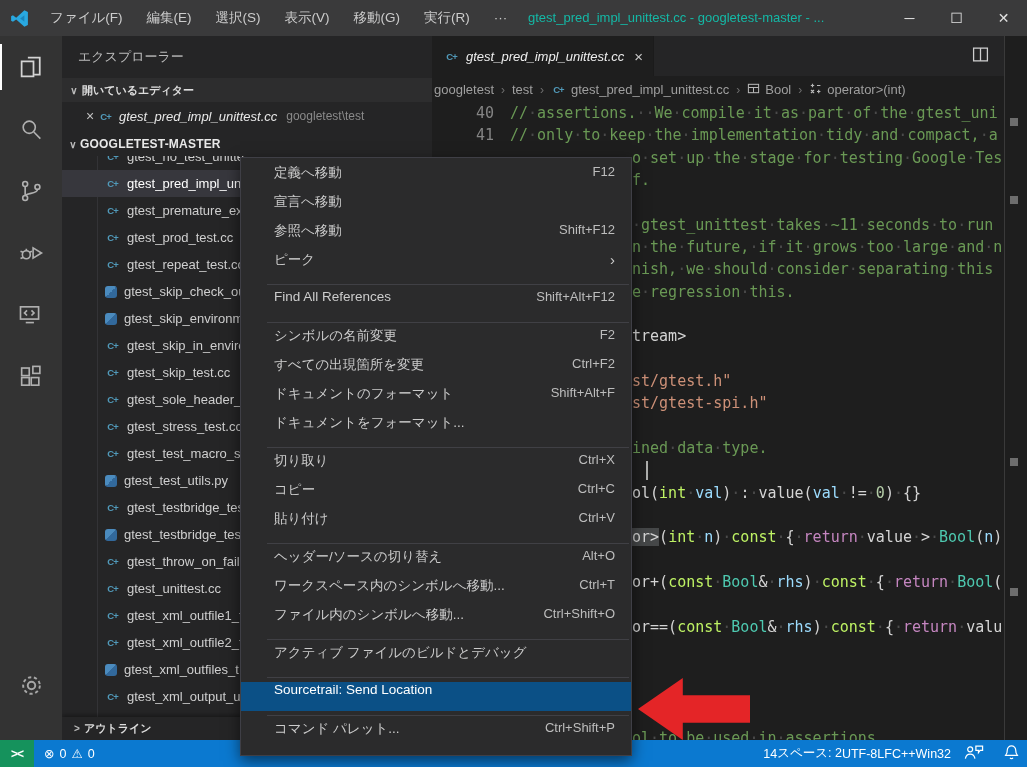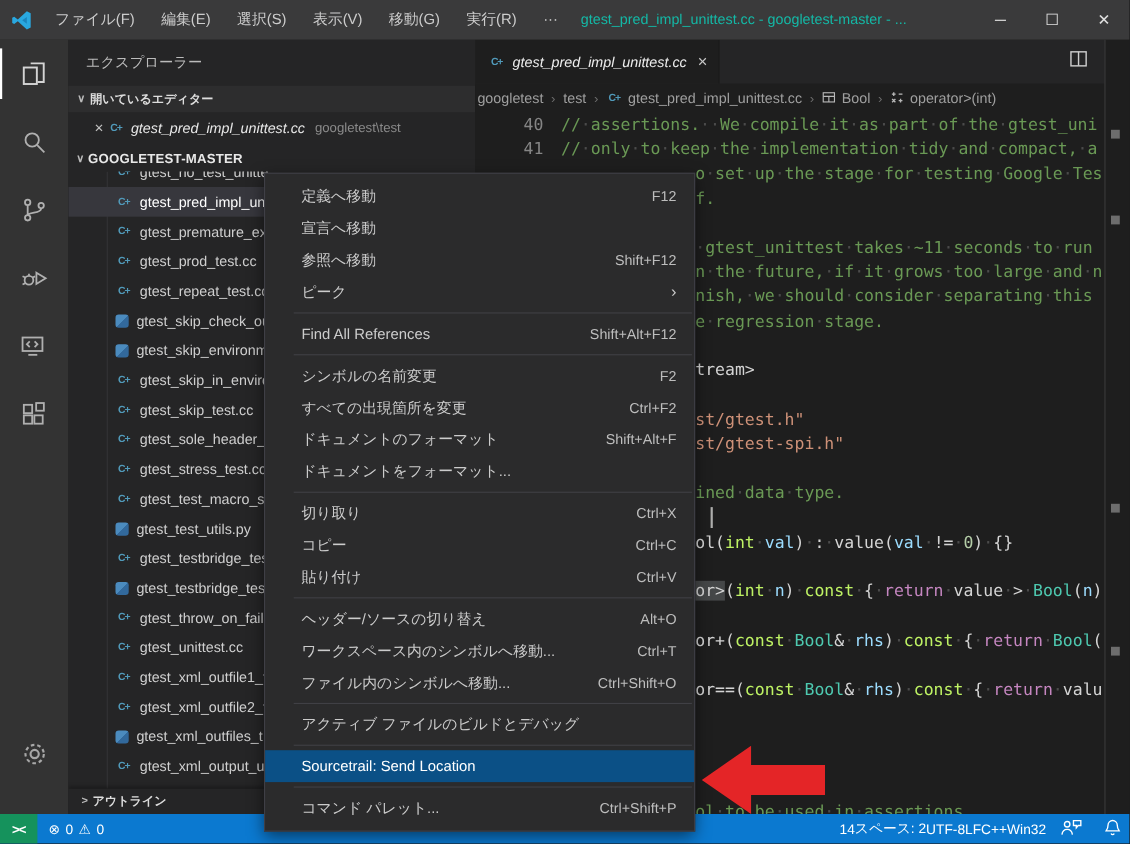--- a/index.html
+++ b/index.html
@@ -55,21 +55,21 @@
   .c-comment{color:#6a9955;} .c-plain{color:#d4d4d4;} .c-str{color:#ce9178;}
   .c-kw{color:#bef264;} .c-ctrl{color:#c586c0;} .c-type{color:#4ec9b0;}
   .c-var{color:#9cdcfe;} .c-num{color:#b5cea8;}
   .c-hl{color:#d4d4d4;background:rgba(99,102,103,.58);}
   .wsd{color:rgba(150,150,150,.38);}
   #cursor{position:absolute;left:214px;top:425px;width:2px;height:19px;background:#aeafad;}
   #minimap{position:absolute;right:0;top:0;width:22px;height:704px;background:#1e1e1e;border-left:1px solid #3a3a3a;}
   .mm-mark{position:absolute;left:5px;width:8px;height:8px;background:#6d6d6d;}
   
   #ctxmenu{position:absolute;left:240px;top:157px;width:392px;background:#2b2b2c;border:1px solid #3f3f46;box-shadow:0 5px 14px rgba(0,0,0,.55);box-sizing:border-box;padding:6px 0;z-index:70;}
-  .ctx-item{height:29px;display:flex;align-items:center;padding:0 16px 0 33px;font-size:13.5px;color:#cccccc;}
+  .ctx-item{height:29px;display:flex;padding:0 16px 0 33px;font-size:13.5px;color:#cccccc;}
   .ctx-item .lbl{flex:1;white-space:nowrap;}
   .ctx-item .sc{color:#bdbdbd;font-size:13px;}
   .ctx-item .sub{color:#cccccc;font-size:15px;}
   .ctx-item.selected{color:#ffffff;}
   .ctx-sep{height:1px;background:#404045;margin:4px 2px 4px 26px;}
   
   #red-arrow{position:absolute;left:638px;top:678px;width:112px;height:62px;z-index:80;
     clip-path:polygon(0% 50%,40% 0%,40% 28%,100% 28%,100% 72%,40% 72%,40% 100%);}
   
   #statusbar{position:absolute;left:0;top:740px;width:1027px;height:27px;display:flex;align-items:center;font-size:12.5px;color:#ffffff;z-index:60;}
@@ -271,21 +271,21 @@
         <div class="line-num" style="top: 66px; left: 28px;">40</div>
         <div class="code-line" style="top: 66px; left: 78px;"><span class="c-comment">//</span><span class="wsd">·</span><span class="c-comment">assertions.</span><span class="wsd">·</span><span class="wsd">·</span><span class="c-comment">We</span><span class="wsd">·</span><span class="c-comment">compile</span><span class="wsd">·</span><span class="c-comment">it</span><span class="wsd">·</span><span class="c-comment">as</span><span class="wsd">·</span><span class="c-comment">part</span><span class="wsd">·</span><span class="c-comment">of</span><span class="wsd">·</span><span class="c-comment">the</span><span class="wsd">·</span><span class="c-comment">gtest_uni</span></div>
         <div class="line-num" style="top: 88px; left: 28px;">41</div>
         <div class="code-line" style="top: 88px; left: 78px;"><span class="c-comment">//</span><span class="wsd">·</span><span class="c-comment">only</span><span class="wsd">·</span><span class="c-comment">to</span><span class="wsd">·</span><span class="c-comment">keep</span><span class="wsd">·</span><span class="c-comment">the</span><span class="wsd">·</span><span class="c-comment">implementation</span><span class="wsd">·</span><span class="c-comment">tidy</span><span class="wsd">·</span><span class="c-comment">and</span><span class="wsd">·</span><span class="c-comment">compact,</span><span class="wsd">·</span><span class="c-comment">a</span></div>
         <div class="code-line" style="top: 111px; left: 200px;"><span class="c-comment">o</span><span class="wsd">·</span><span class="c-comment">set</span><span class="wsd">·</span><span class="c-comment">up</span><span class="wsd">·</span><span class="c-comment">the</span><span class="wsd">·</span><span class="c-comment">stage</span><span class="wsd">·</span><span class="c-comment">for</span><span class="wsd">·</span><span class="c-comment">testing</span><span class="wsd">·</span><span class="c-comment">Google</span><span class="wsd">·</span><span class="c-comment">Tes</span></div>
         <div class="code-line" style="top: 133px; left: 200px;"><span class="c-comment">f.</span></div>
         <div class="code-line" style="top: 155px; left: 200px;"></div>
         <div class="code-line" style="top: 178px; left: 200px;"><span class="wsd">·</span><span class="c-comment">gtest_unittest</span><span class="wsd">·</span><span class="c-comment">takes</span><span class="wsd">·</span><span class="c-comment">~11</span><span class="wsd">·</span><span class="c-comment">seconds</span><span class="wsd">·</span><span class="c-comment">to</span><span class="wsd">·</span><span class="c-comment">run</span></div>
         <div class="code-line" style="top: 200px; left: 200px;"><span class="c-comment">n</span><span class="wsd">·</span><span class="c-comment">the</span><span class="wsd">·</span><span class="c-comment">future,</span><span class="wsd">·</span><span class="c-comment">if</span><span class="wsd">·</span><span class="c-comment">it</span><span class="wsd">·</span><span class="c-comment">grows</span><span class="wsd">·</span><span class="c-comment">too</span><span class="wsd">·</span><span class="c-comment">large</span><span class="wsd">·</span><span class="c-comment">and</span><span class="wsd">·</span><span class="c-comment">n</span></div>
         <div class="code-line" style="top: 222px; left: 200px;"><span class="c-comment">nish,</span><span class="wsd">·</span><span class="c-comment">we</span><span class="wsd">·</span><span class="c-comment">should</span><span class="wsd">·</span><span class="c-comment">consider</span><span class="wsd">·</span><span class="c-comment">separating</span><span class="wsd">·</span><span class="c-comment">this</span></div>
-        <div class="code-line" style="top: 245px; left: 200px;"><span class="c-comment">e</span><span class="wsd">·</span><span class="c-comment">regression</span><span class="wsd">·</span><span class="c-comment">stage.</span></div>
+        <div class="code-line" style="top: 245px; left: 200px;"><span class="c-comment">e</span><span class="wsd">·</span><span class="c-comment">regression</span><span class="wsd">·</span><span class="c-comment">this.</span></div>
         <div class="code-line" style="top: 267px; left: 200px;"></div>
         <div class="code-line" style="top: 289px; left: 200px;"><span class="c-plain">tream&gt;</span></div>
         <div class="code-line" style="top: 312px; left: 200px;"></div>
         <div class="code-line" style="top: 334px; left: 200px;"><span class="c-str">st/gtest.h"</span></div>
         <div class="code-line" style="top: 356px; left: 200px;"><span class="c-str">st/gtest-spi.h"</span></div>
         <div class="code-line" style="top: 379px; left: 200px;"></div>
         <div class="code-line" style="top: 401px; left: 200px;"><span class="c-comment">ined</span><span class="wsd">·</span><span class="c-comment">data</span><span class="wsd">·</span><span class="c-comment">type.</span></div>
         <div class="code-line" style="top: 423px; left: 200px;"></div>
         <div class="code-line" style="top: 446px; left: 200px;"><span class="c-plain">ol(</span><span class="c-kw">int</span><span class="wsd">·</span><span class="c-var">val</span><span class="c-plain">)</span><span class="wsd">·</span><span class="c-plain">:</span><span class="wsd">·</span><span class="c-plain">value(</span><span class="c-var">val</span><span class="wsd">·</span><span class="c-plain">!=</span><span class="wsd">·</span><span class="c-num">0</span><span class="c-plain">)</span><span class="wsd">·</span><span class="c-plain">{}</span></div>
         <div class="code-line" style="top: 468px; left: 200px;"></div>

